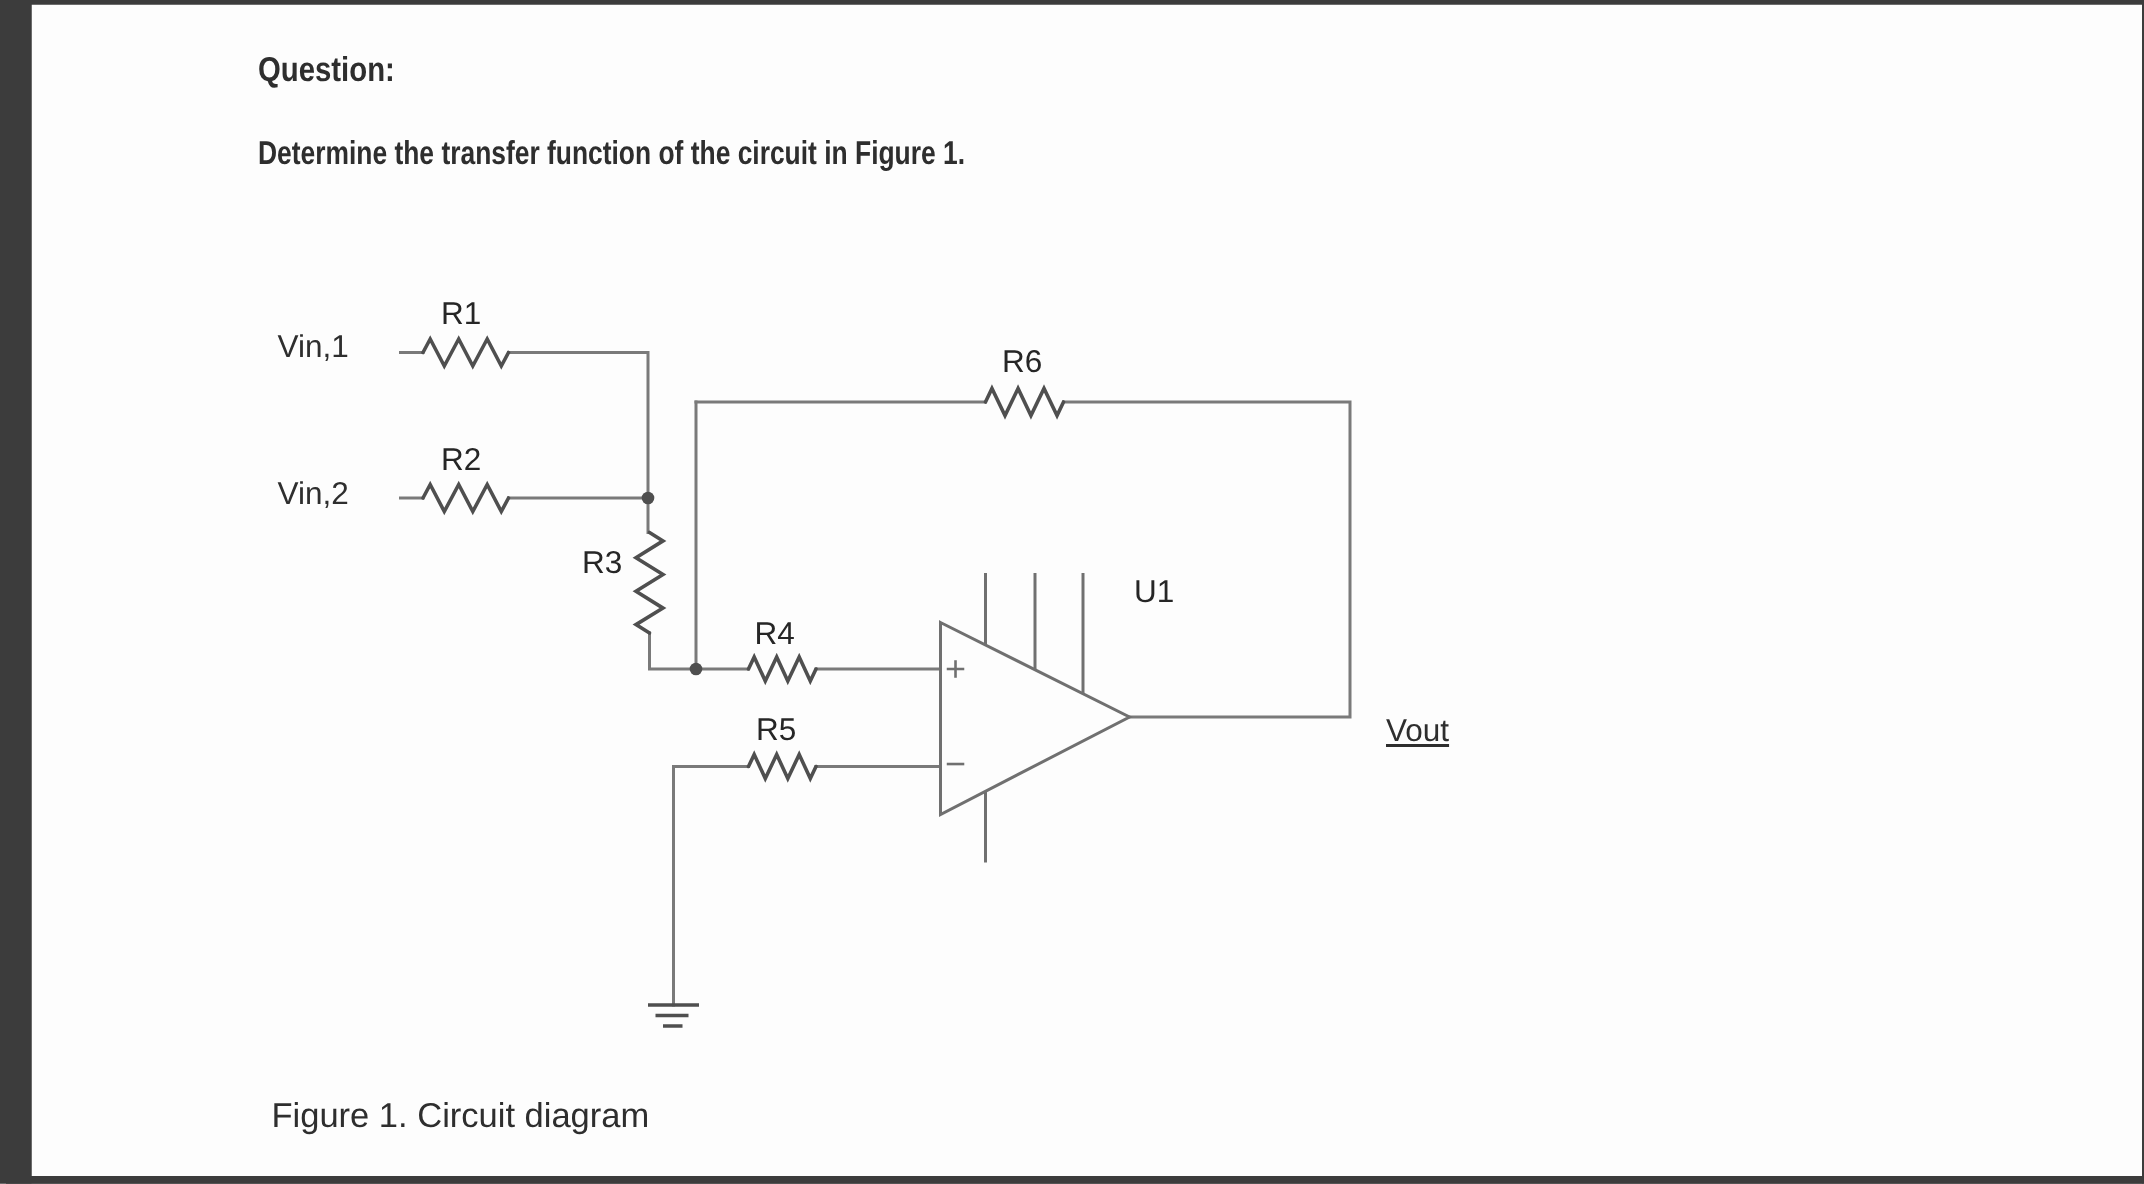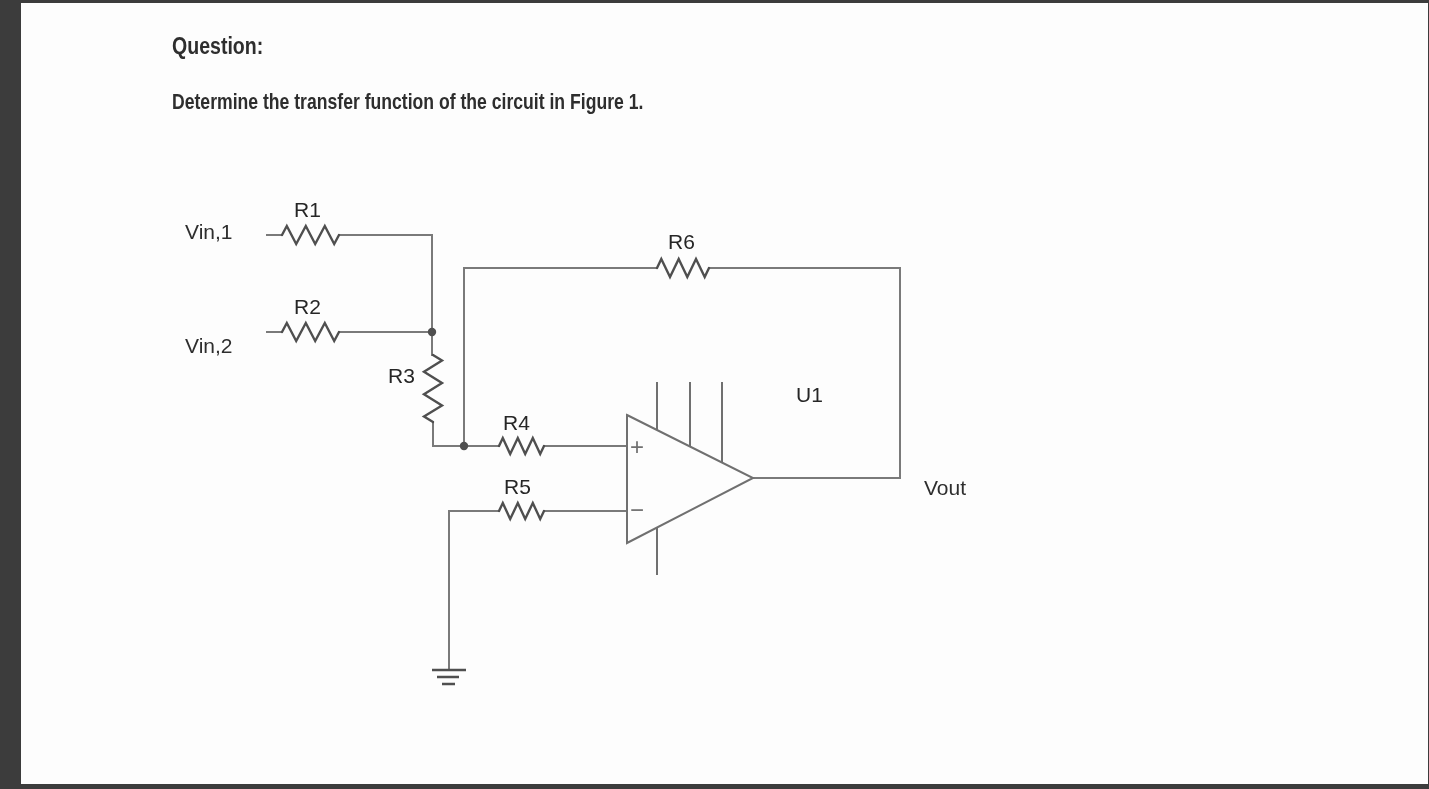--- a/index.html
+++ b/index.html
@@ -80,25 +80,26 @@
 
     <path class="opamp-body" d="M623 415 L749 478 L623 543 Z"></path>
 
     <circle class="dot" cx="428" cy="332" r="4.2"></circle>
     <circle class="dot" cx="460" cy="446" r="4.2"></circle>
 
     <path class="gnd" d="M428 670 H462 M433 677 H455 M438 684 H451"></path>
   </svg>
 
   <div class="fig-label sig" style="left:181px;top:220px;">Vin,1</div>
-  <div class="fig-label sig" style="left:181px;top:318px;margin-top:16px;">Vin,2</div>
+  <div class="fig-label sig" style="left:181px;top:318px;">Vin,2</div>
   <div class="fig-label ref" style="left:290px;top:198px;">R1</div>
   <div class="fig-label ref" style="left:290px;top:295px;">R2</div>
   <div class="fig-label ref" style="left:384px;top:364px;">R3</div>
   <div class="fig-label ref" style="left:499px;top:411px;text-align:center;">R4</div>
   <div class="fig-label ref" style="left:500px;top:475px;">R5</div>
   <div class="fig-label ref" style="left:664px;top:230px;">R6</div>
-  <div class="fig-label ref" style="left:752px;top:383px;margin-left:40px;">U1</div>
-  <div class="fig-label sig" style="left:920px;top:476px;">Vout</div>
+  <div class="fig-label ref" style="left:752px;top:383px;">U1</div>
+  <div class="fig-label sig" style="left:920px;top:476px;text-decoration:underline;">Vout</div>
   <div class="fig-label pm" style="left:626px;top:435px;">+</div>
   <div class="fig-label pm" style="left:626px;top:498px;">−</div>
 
+  <div class="caption">Figure 1. Circuit diagram</div>
 </div>
 
 </body></html>

